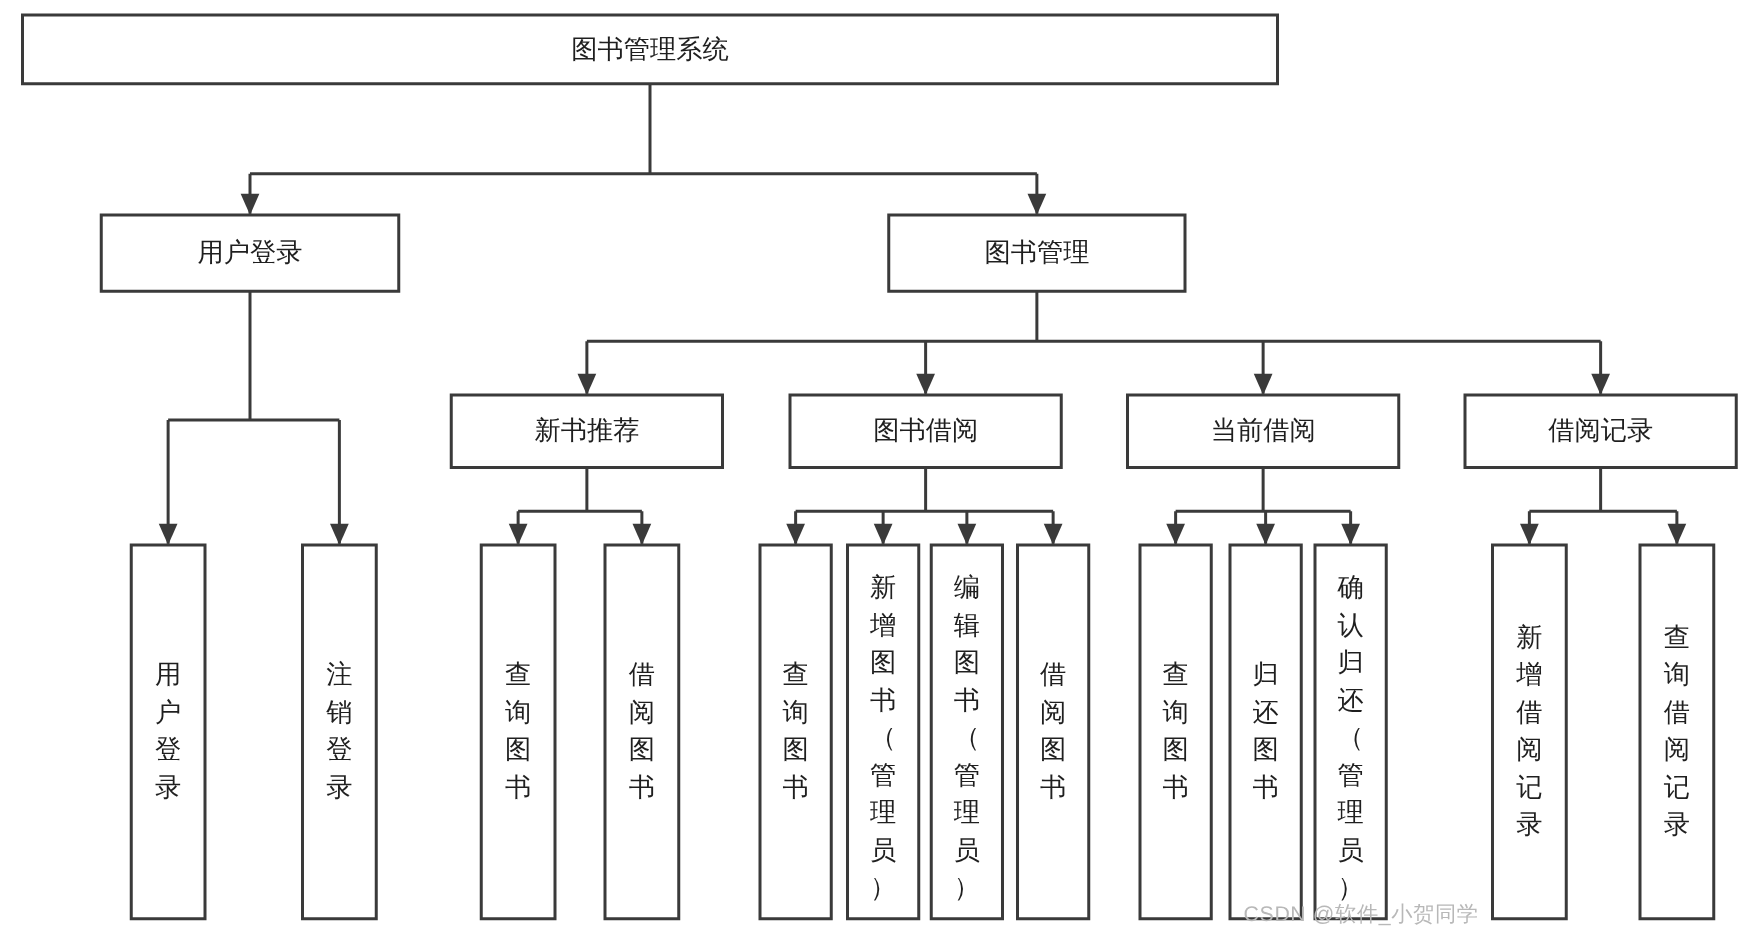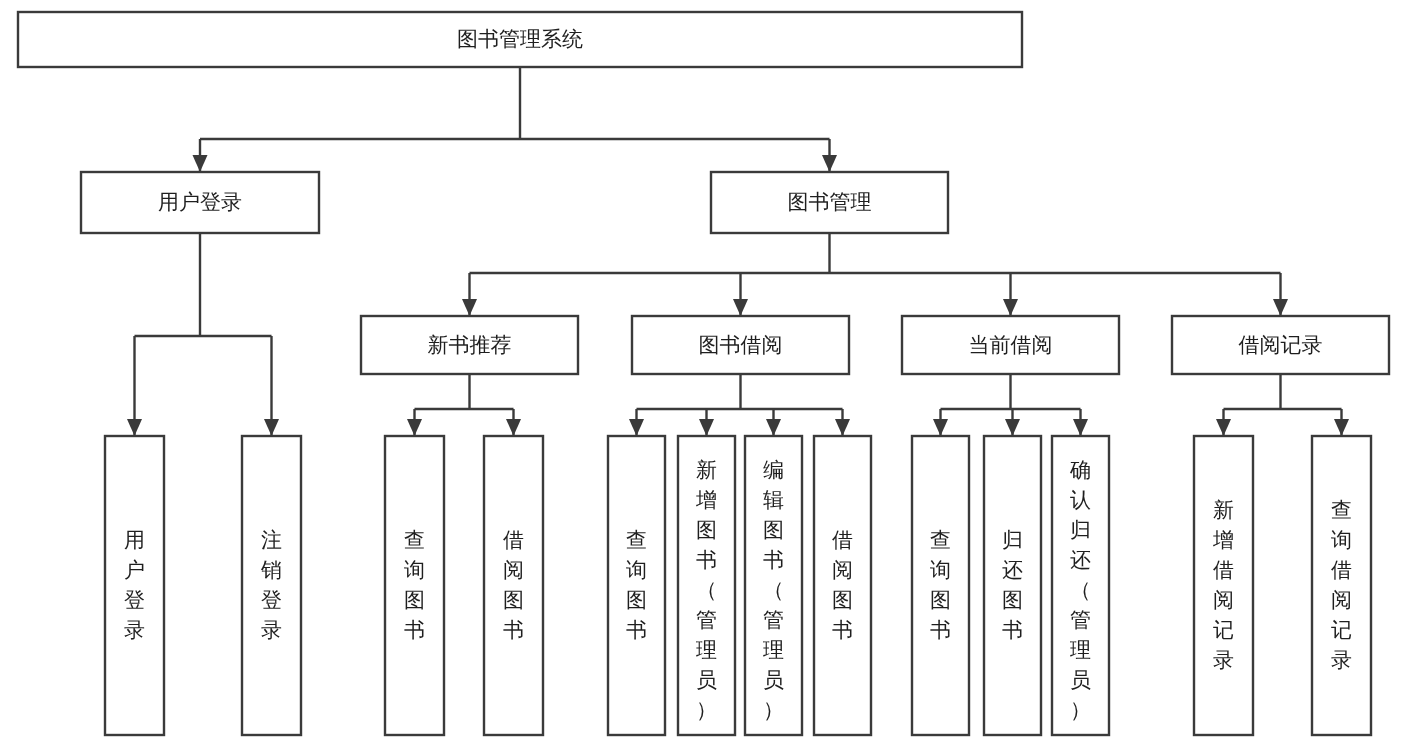--- a/index.html
+++ b/index.html
@@ -203,13 +203,14 @@
         <g>
           <rect x="1194" y="436" width="59" height="299" class="node-box"></rect>
           <text class="node-label-v" x="1223.5" y="510.5"><tspan x="1223.5">新</tspan><tspan x="1223.5" dy="30">增</tspan><tspan x="1223.5" dy="30">借</tspan><tspan x="1223.5" dy="30">阅</tspan><tspan x="1223.5" dy="30">记</tspan><tspan x="1223.5" dy="30">录</tspan></text>
         </g>
         <g>
           <rect x="1312" y="436" width="59" height="299" class="node-box"></rect>
           <text class="node-label-v" x="1341.5" y="510.5"><tspan x="1341.5">查</tspan><tspan x="1341.5" dy="30">询</tspan><tspan x="1341.5" dy="30">借</tspan><tspan x="1341.5" dy="30">阅</tspan><tspan x="1341.5" dy="30">记</tspan><tspan x="1341.5" dy="30">录</tspan></text>
         </g>
       </g>
     </svg>
+  <div class="watermark-text">CSDN @软件_小贺同学</div>
 </div>
 
 </body></html>

